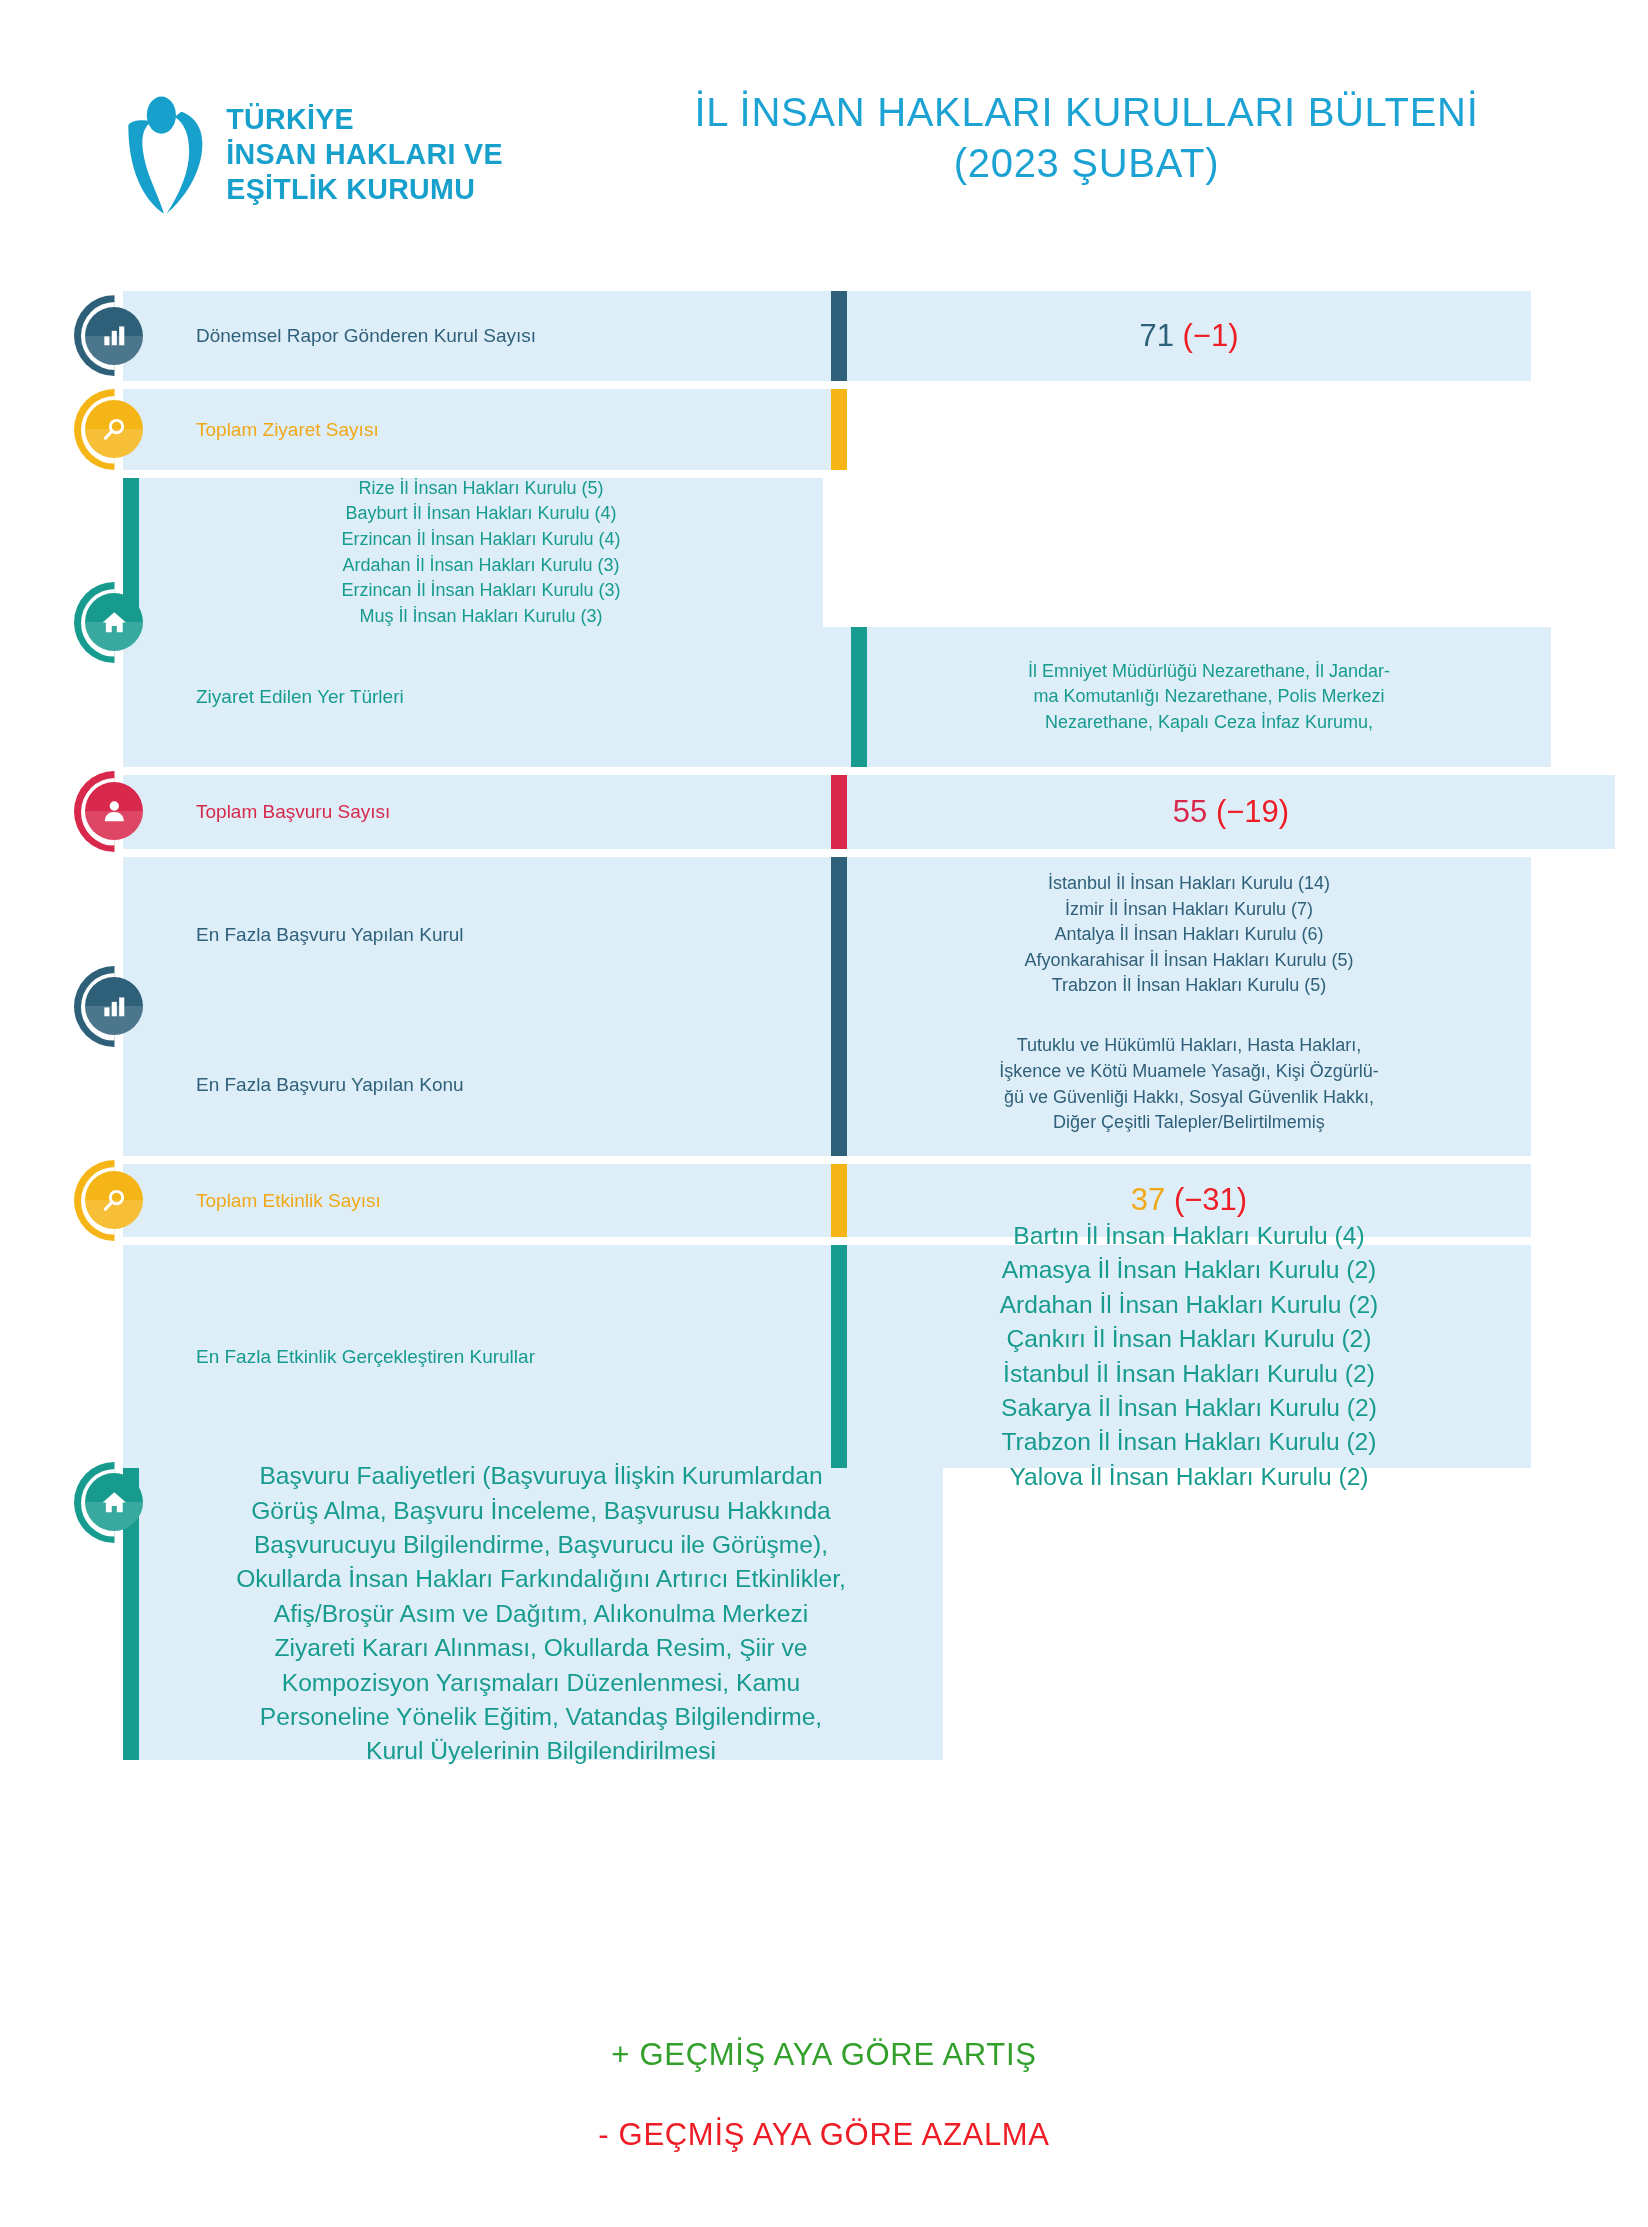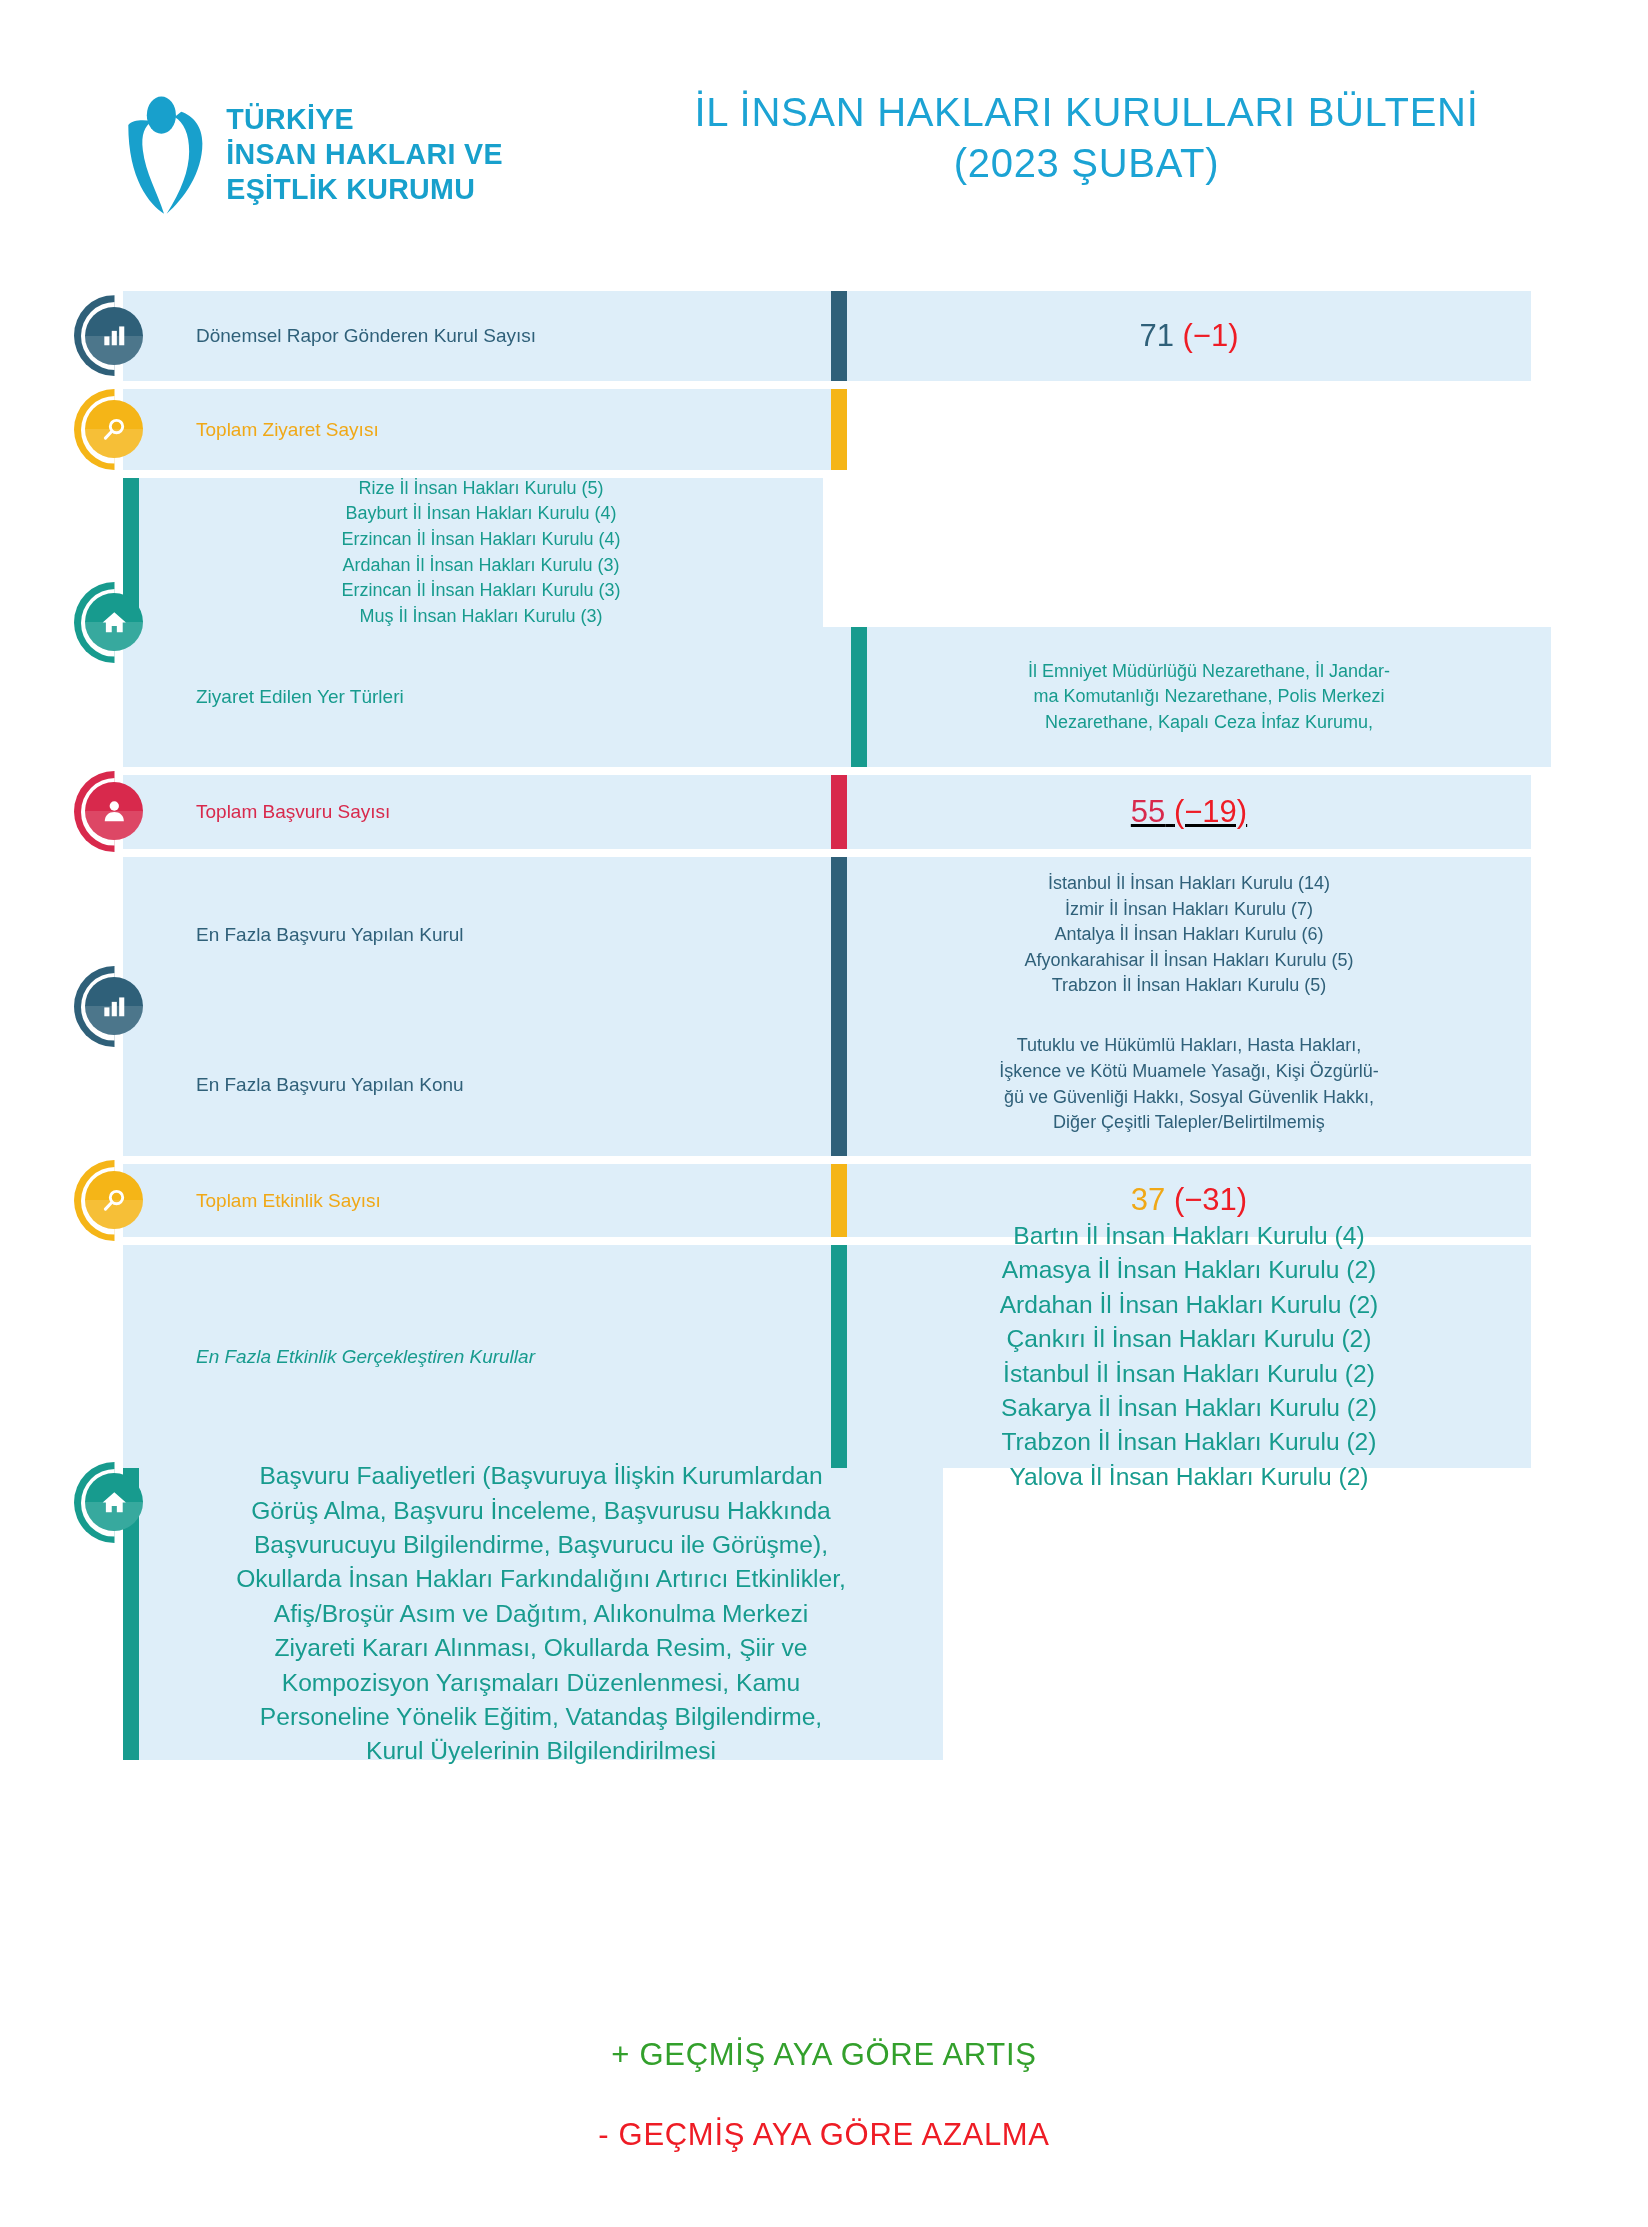--- a/index.html
+++ b/index.html
@@ -155,21 +155,21 @@
             <div>ma Komutanlığı Nezarethane, Polis Merkezi</div>
             <div>Nezarethane, Kapalı Ceza İnfaz Kurumu,</div>
           </div>
         </div>
       </div>
       <div class="row" style="height: 74px; margin-bottom: 8px; padding-left: 123px;">
         <div class="cell-left" style="width: 708px; padding-left: 73px;">
           <span class="label" style="color: rgb(216, 41, 76);">Toplam Başvuru Sayısı</span>
         </div>
         <div class="cell-bar" style="background: rgb(216, 41, 76);"></div>
-        <div class="cell-right" style="width: 684px; text-decoration: underline;">
+        <div class="cell-right" style="width: 768px;">
           <div class="value"><span style="color: rgb(216, 41, 76);">55</span><span> </span><span class="delta" style="color: rgb(238, 28, 37);">(−19)</span></div>
         </div>
       </div>
       <div class="row" style="height: 156px; margin-bottom: 0px; padding-left: 123px;">
         <div class="cell-left" style="width: 708px; padding-left: 73px;">
           <span class="label" style="color: rgb(47, 96, 121);">En Fazla Başvuru Yapılan Kurul</span>
         </div>
         <div class="cell-bar" style="background: rgb(47, 96, 121);"></div>
         <div class="cell-right" style="width: 684px;">
           <div class="multi" style="color: rgb(47, 96, 121);">
@@ -198,21 +198,21 @@
       <div class="row" style="height: 73px; margin-bottom: 8px; padding-left: 123px;">
         <div class="cell-left" style="width: 708px; padding-left: 73px;">
           <span class="label" style="color: rgb(240, 168, 23);">Toplam Etkinlik Sayısı</span>
         </div>
         <div class="cell-bar" style="background: rgb(245, 181, 23);"></div>
         <div class="cell-right" style="width: 684px;">
           <div class="value"><span style="color: rgb(240, 168, 23);">37</span><span> </span><span class="delta" style="color: rgb(238, 28, 37);">(−31)</span></div>
         </div>
       </div>
       <div class="row" style="height: 223px; margin-bottom: 0px; padding-left: 123px;">
-        <div class="cell-left" style="width: 708px; padding-left: 73px; font-style: italic;">
+        <div class="cell-left" style="width: 708px; padding-left: 73px;">
           <span class="label" style="color: rgb(23, 155, 142);">En Fazla Etkinlik Gerçekleştiren Kurullar</span>
         </div>
         <div class="cell-bar" style="background: rgb(23, 155, 142);"></div>
         <div class="cell-right" style="width: 684px;">
           <div class="multi small" style="color: rgb(23, 155, 142);">
             <div>Bartın İl İnsan Hakları Kurulu (4)</div>
             <div>Amasya İl İnsan Hakları Kurulu (2)</div>
             <div>Ardahan İl İnsan Hakları Kurulu (2)</div>
             <div>Çankırı İl İnsan Hakları Kurulu (2)</div>
             <div>İstanbul İl İnsan Hakları Kurulu (2)</div>

